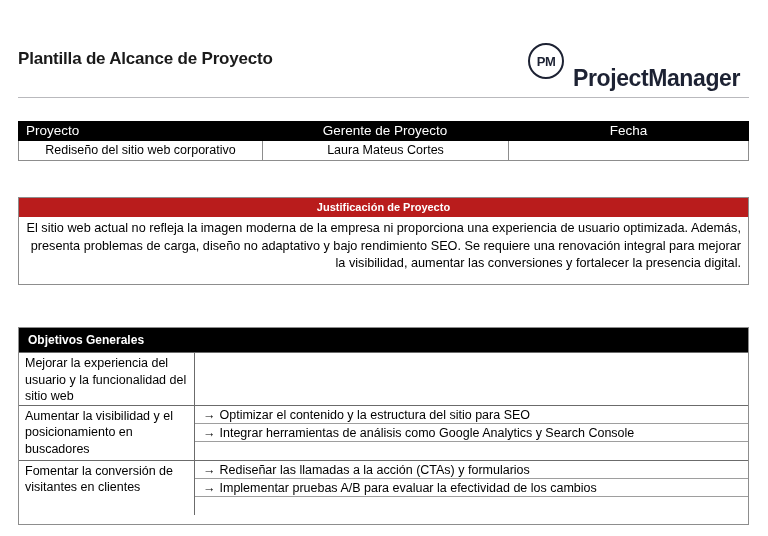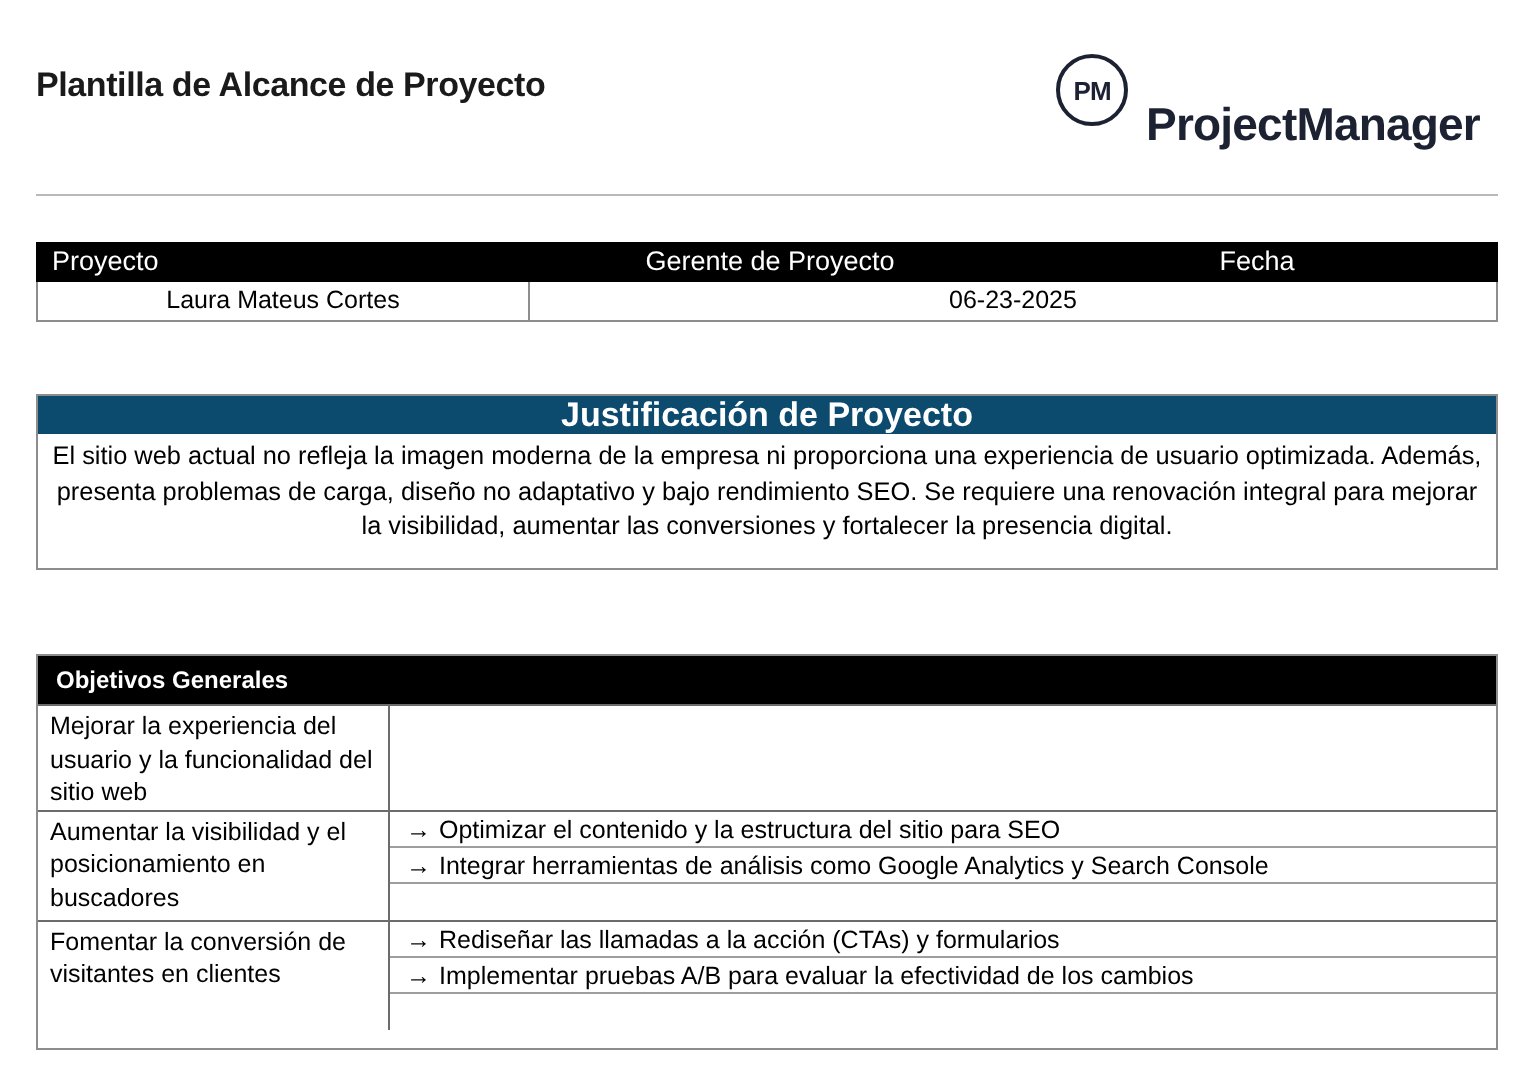--- a/index.html
+++ b/index.html
@@ -12,21 +12,21 @@
     height: 536px;
     font-family: "Liberation Sans", sans-serif;
     color: #000000;
     position: relative;
     overflow: hidden;
   }
 
   
   .header {
     position: absolute;
-    left: 0; top: 0;
+    left: 0; top: 16px;
     width: 768px;
     height: 70px;
   }
   .doc-title {
     position: absolute;
     left: 18px;
     top: 33px;
     font-size: 17px;
     font-weight: bold;
     color: #1a1a1a;
@@ -76,23 +76,23 @@
   }
 
   
   .blk {
     position: absolute;
     border: 1px solid #9a9a9a;
     box-sizing: border-box;
     background: #ffffff;
   }
   .hdr-bar {
-    background: #0c4a6e;
-    color: #ffffff;
-    font-size: 17px;
+    background: #b91c1c;
+    color: #ffffff;
+    font-size: 11px;
     box-sizing: border-box;
   }
   .cell {
     box-sizing: border-box;
     font-size: 12.5px;
     color: #000000;
     overflow: hidden;
   }
 
   
@@ -148,21 +148,21 @@
   #tbl-just .hdr-bar {
     height: 19px;
     line-height: 19px;
     font-weight: bold;
     text-align: center;
   }
   #tbl-just .body {
     padding: 3px 7px 0 7px;
     font-size: 12.7px;
     line-height: 17.5px;
-    text-align: center;
+    text-align: right;
   }
 
   
   #tbl-obj {
     left: 18px;
     top: 327px;
     width: 731px;
     height: 198px;
     border: 1px solid #8d8d8d;
   }
@@ -236,22 +236,22 @@
 </div>
 <div class="rule"></div>
 
 <div class="blk" id="tbl-info">
   <div class="row-head">
     <div class="cell c1 hdr-bar">Proyecto</div>
     <div class="cell c2 hdr-bar">Gerente de Proyecto</div>
     <div class="cell c3 hdr-bar">Fecha</div>
   </div>
   <div class="row-data">
+    <div class="cell c1">Rediseño del sitio web corporativo</div>
     <div class="cell c2">Laura Mateus Cortes</div>
-    <div class="cell c3">06-23-2025</div>
   </div>
 </div>
 
 <div class="blk" id="tbl-just">
   <div class="hdr-bar">Justificación de Proyecto</div>
   <div class="body">El sitio web actual no refleja la imagen moderna de la empresa ni proporciona una experiencia de usuario optimizada. Además, presenta problemas de carga, diseño no adaptativo y bajo rendimiento SEO. Se requiere una renovación integral para mejorar la visibilidad, aumentar las conversiones y fortalecer la presencia digital.</div>
 </div>
 
 <div class="blk" id="tbl-obj">
   <div class="o-head">

